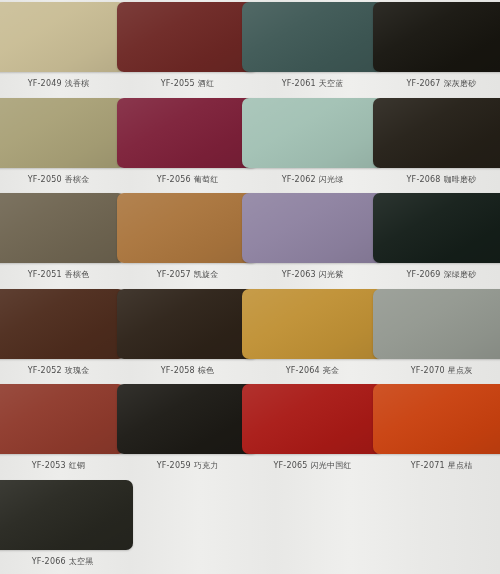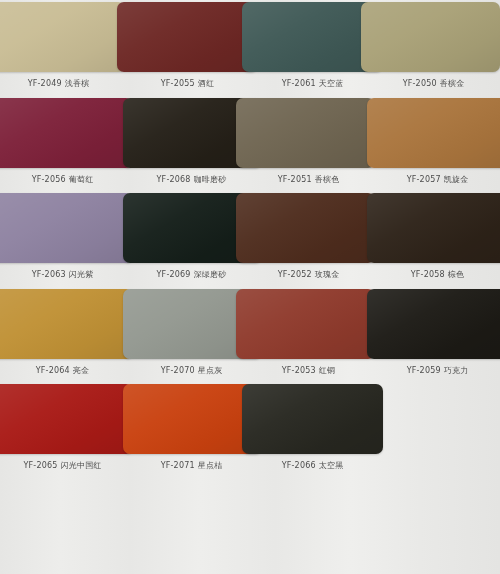--- a/index.html
+++ b/index.html
@@ -126,32 +126,44 @@
         <div class="chip" title="酒红" style="background: rgb(109, 39, 36);"></div>
       </div>
       <div class="label"><span class="code">YF-2055</span><span class="name">酒红</span></div>
     </div>
     <div class="cell col-3">
       <div class="chip-wrap">
         <div class="chip" title="天空蓝" style="background: rgb(62, 88, 85);"></div>
       </div>
       <div class="label"><span class="code">YF-2061</span><span class="name">天空蓝</span></div>
     </div>
+    <div class="cell col-4">
+      <div class="chip-wrap">
+        <div class="chip" title="深灰磨砂" style="background: rgb(23, 21, 15);"></div>
+      </div>
+      <div class="label"><span class="code">YF-2067</span><span class="name">深灰磨砂</span></div>
+    </div>
     <div class="cell col-1">
       <div class="chip-wrap">
         <div class="chip" title="香槟金" style="background: rgb(169, 161, 119);"></div>
       </div>
       <div class="label"><span class="code">YF-2050</span><span class="name">香槟金</span></div>
     </div>
     <div class="cell col-2">
       <div class="chip-wrap">
         <div class="chip" title="葡萄红" style="background: rgb(125, 32, 57);"></div>
       </div>
       <div class="label"><span class="code">YF-2056</span><span class="name">葡萄红</span></div>
     </div>
+    <div class="cell col-3">
+      <div class="chip-wrap">
+        <div class="chip" title="闪光绿" style="background: rgb(162, 193, 180);"></div>
+      </div>
+      <div class="label"><span class="code">YF-2062</span><span class="name">闪光绿</span></div>
+    </div>
     <div class="cell col-4">
       <div class="chip-wrap">
         <div class="chip" title="咖啡磨砂" style="background: rgb(36, 31, 23);"></div>
       </div>
       <div class="label"><span class="code">YF-2068</span><span class="name">咖啡磨砂</span></div>
     </div>
     <div class="cell col-1">
       <div class="chip-wrap">
         <div class="chip" title="香槟色" style="background: rgb(111, 101, 81);"></div>
       </div>

